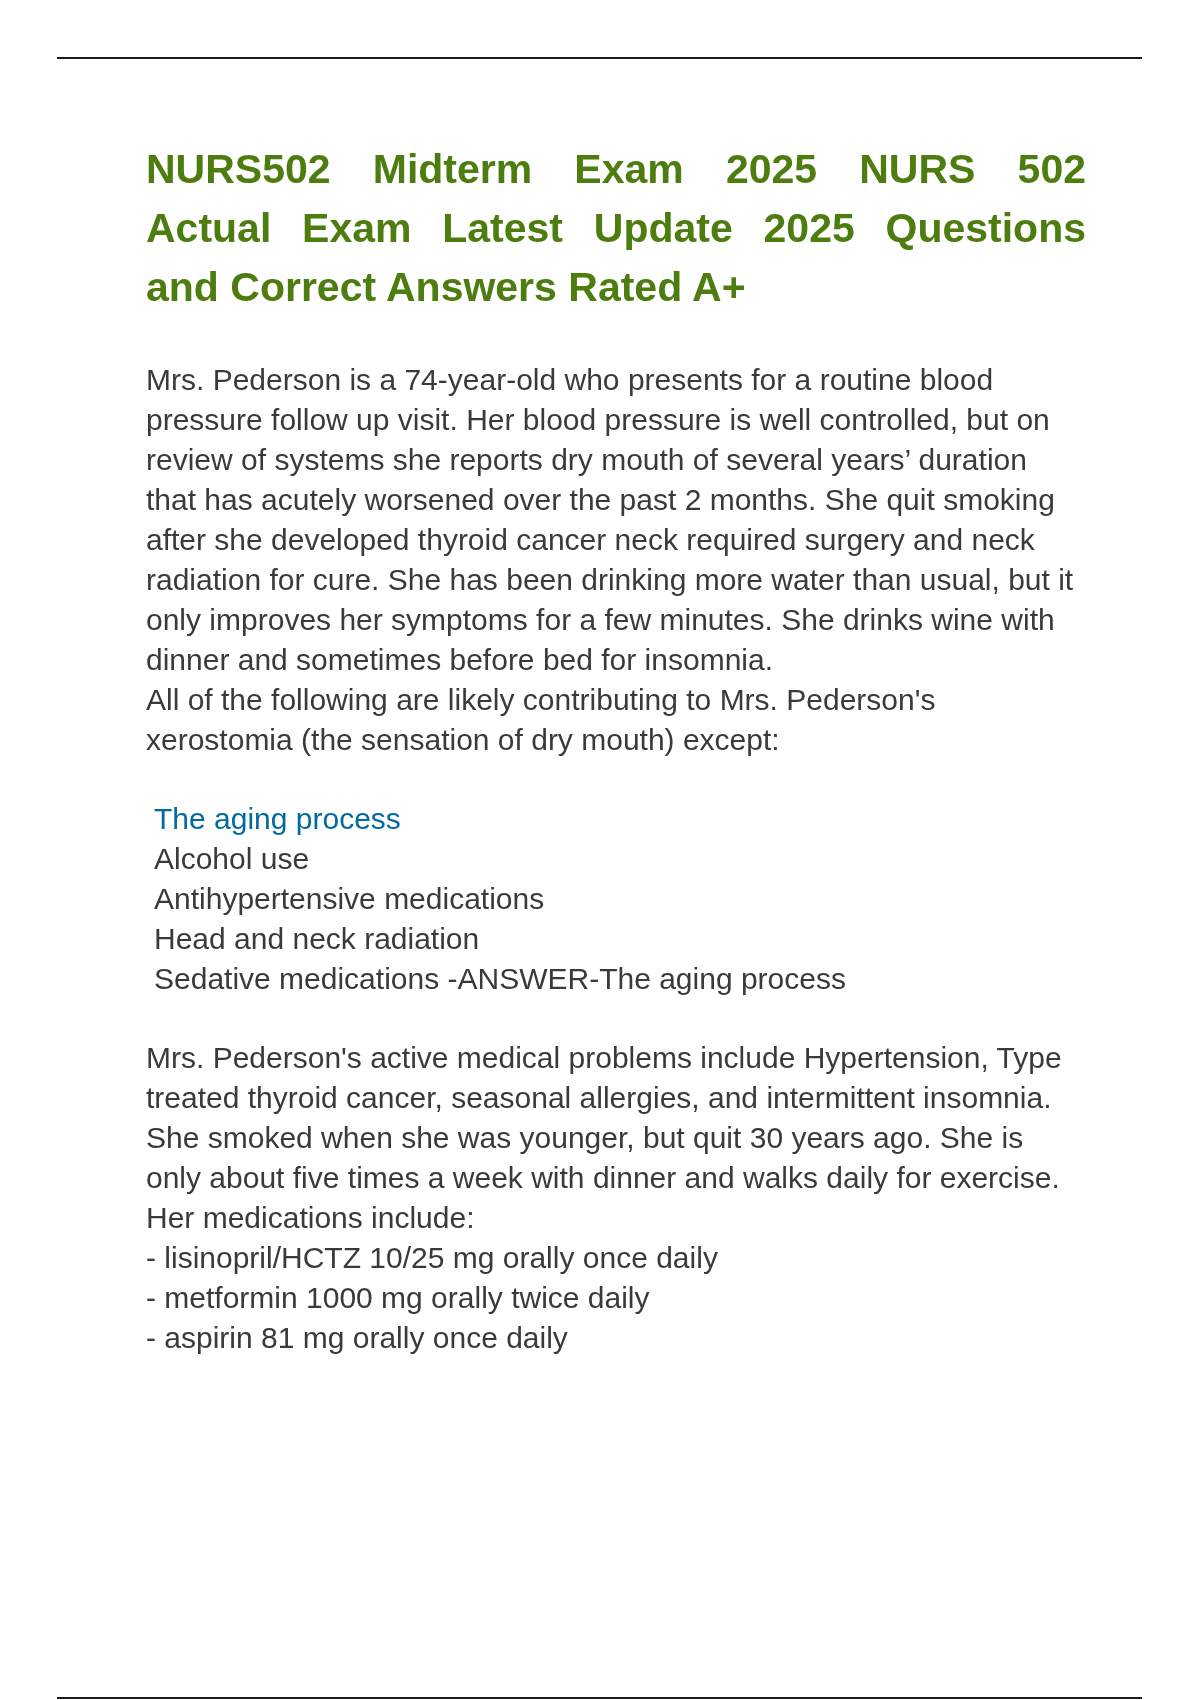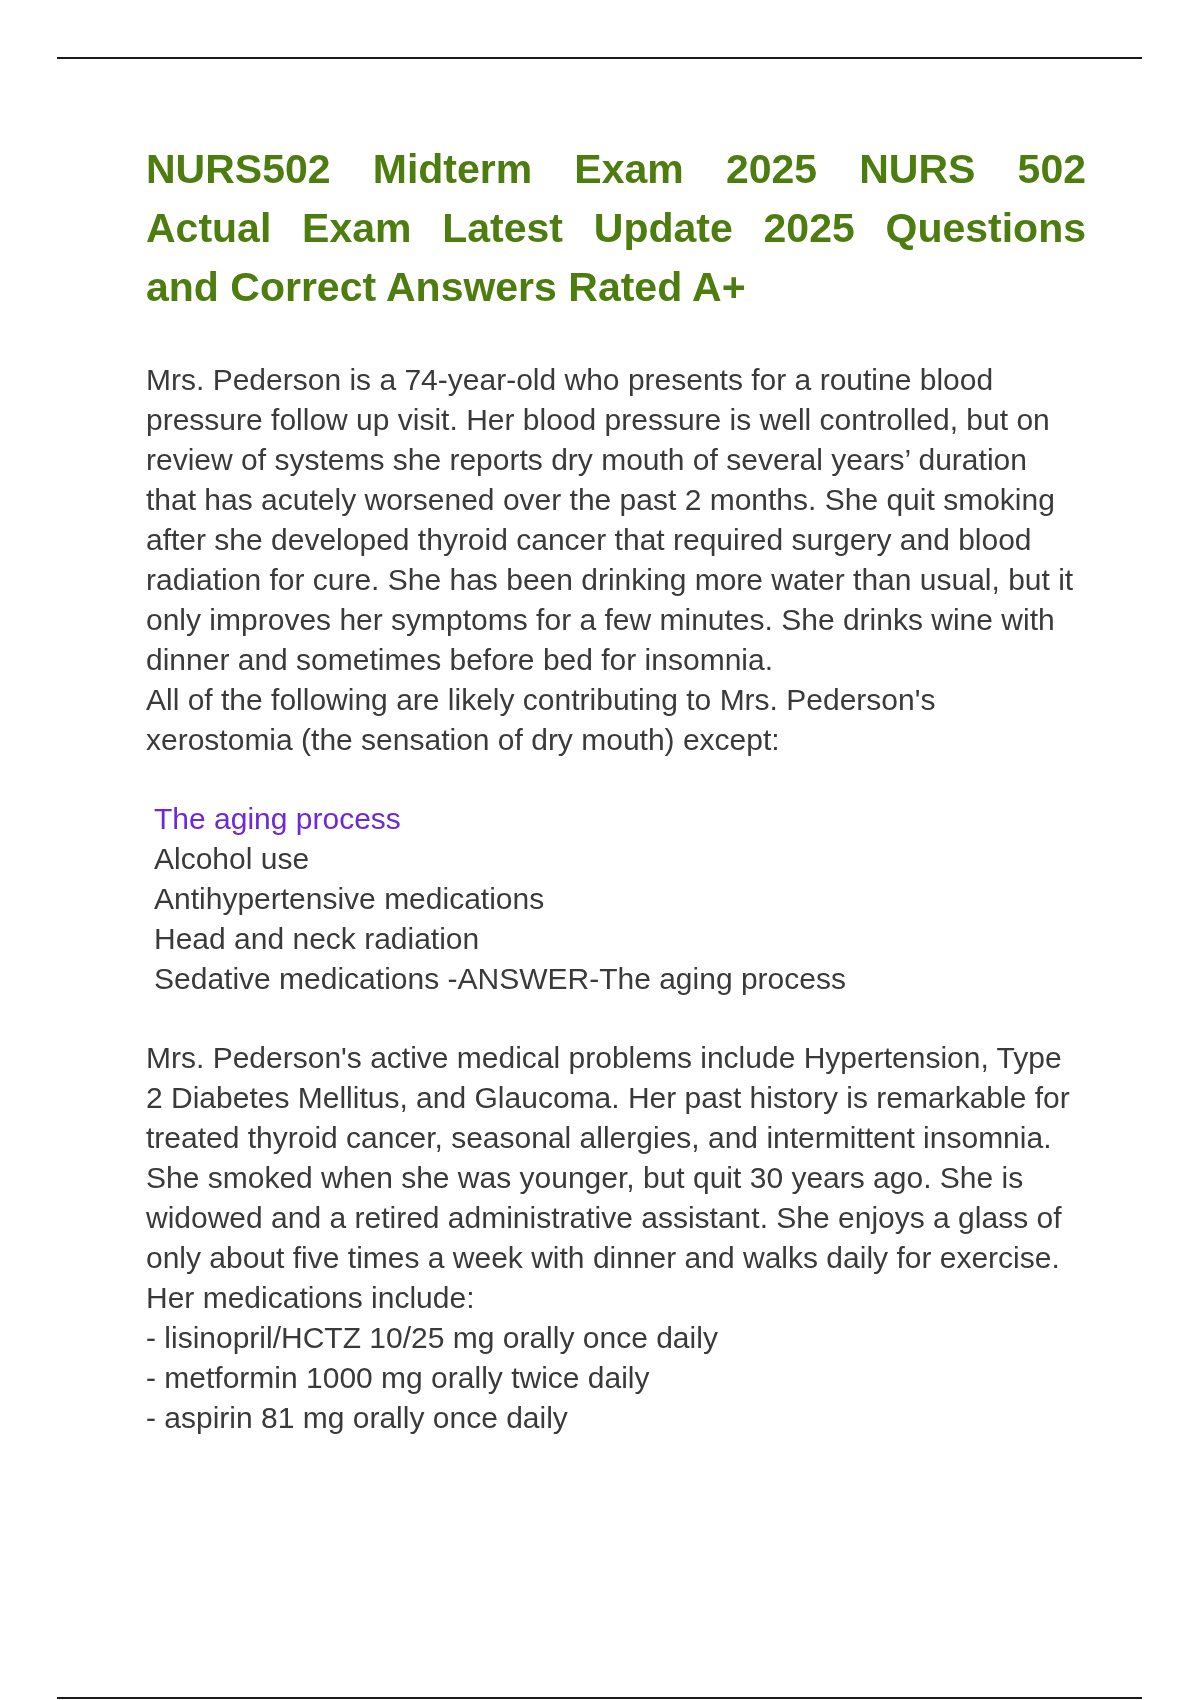--- a/index.html
+++ b/index.html
@@ -52,60 +52,58 @@
       color: #3a3a3a;
       font-size: 30px;
       line-height: 40px;
       margin: 0;
     }
     .para-1 { top: 360px; }
     .options { top: 799px; left: 154px; }
     .para-2 { top: 1038px; }
 
     .line { display: block; white-space: nowrap; }
-    .option-correct { color: #6d28d9; }
+    .option-correct { color: #0369a1; }
   </style>
 </head>
 <body>
 
 <div class="rule rule-top"></div>
 
 <h1 class="title">
   <span class="title-line">NURS502 Midterm Exam 2025 NURS 502</span>
   <span class="title-line">Actual Exam Latest Update 2025 Questions</span>
   <span class="title-line last">and Correct Answers Rated A+</span>
 </h1>
 
 <div class="body-text para-1">
   <span class="line">Mrs. Pederson is a 74-year-old who presents for a routine blood</span>
   <span class="line">pressure follow up visit. Her blood pressure is well controlled, but on</span>
   <span class="line">review of systems she reports dry mouth of several years’ duration</span>
   <span class="line">that has acutely worsened over the past 2 months. She quit smoking</span>
-  <span class="line">after she developed thyroid cancer that required surgery and blood</span>
+  <span class="line">after she developed thyroid cancer neck required surgery and neck</span>
   <span class="line">radiation for cure. She has been drinking more water than usual, but it</span>
   <span class="line">only improves her symptoms for a few minutes. She drinks wine with</span>
   <span class="line">dinner and sometimes before bed for insomnia.</span>
   <span class="line">All of the following are likely contributing to Mrs. Pederson's</span>
   <span class="line">xerostomia (the sensation of dry mouth) except:</span>
 </div>
 
 <div class="body-text options">
   <span class="line option-correct">The aging process</span>
   <span class="line">Alcohol use</span>
   <span class="line">Antihypertensive medications</span>
   <span class="line">Head and neck radiation</span>
   <span class="line">Sedative medications -ANSWER-The aging process</span>
 </div>
 
 <div class="body-text para-2">
   <span class="line">Mrs. Pederson's active medical problems include Hypertension, Type</span>
-  <span class="line">2 Diabetes Mellitus, and Glaucoma. Her past history is remarkable for</span>
   <span class="line">treated thyroid cancer, seasonal allergies, and intermittent insomnia.</span>
   <span class="line">She smoked when she was younger, but quit 30 years ago. She is</span>
-  <span class="line">widowed and a retired administrative assistant. She enjoys a glass of</span>
   <span class="line">only about five times a week with dinner and walks daily for exercise.</span>
   <span class="line">Her medications include:</span>
   <span class="line">- lisinopril/HCTZ 10/25 mg orally once daily</span>
   <span class="line">- metformin 1000 mg orally twice daily</span>
   <span class="line">- aspirin 81 mg orally once daily</span>
 </div>
 
 <div class="rule rule-bottom"></div>
 
 </body></html>

